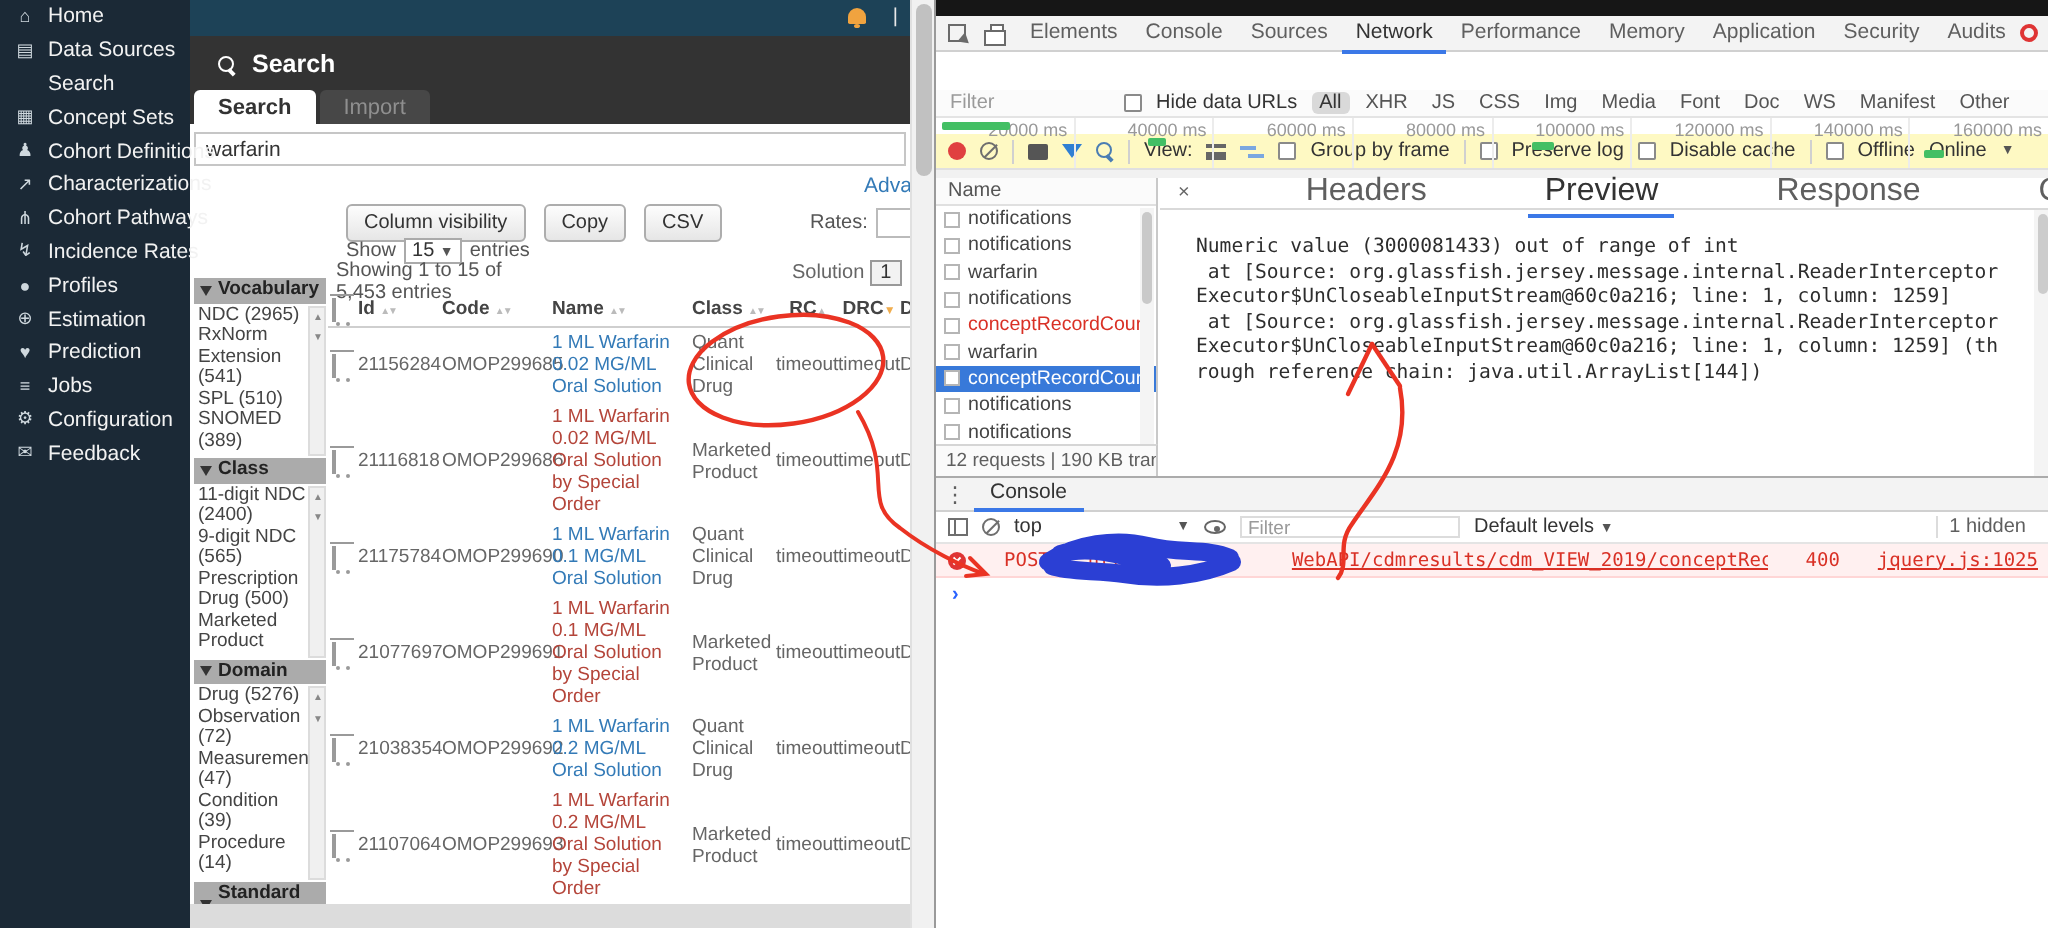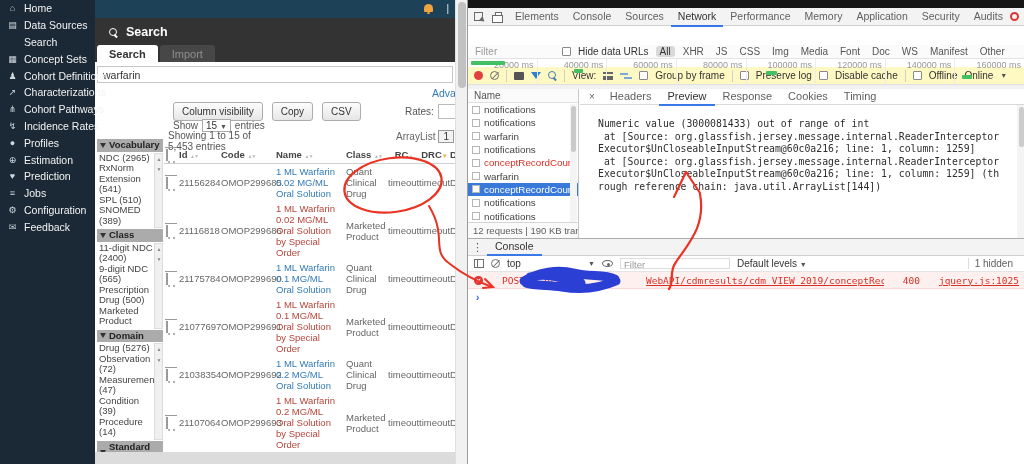--- a/index.html
+++ b/index.html
@@ -117,21 +117,21 @@
   .req-row .fic { width:8px; height:8px; border:1px solid #b5b5b5; background:#fff; flex:none; }
   .req-row.error { color:#d93025; }
   .req-row.selected { background:#3879d9; color:#fff; }
   .req-scroll { position:absolute; right:1px; top:15px; bottom:0; width:7px; background:#f4f4f4; }
   .req-scroll::after { content:""; position:absolute; left:1px; top:2px; width:5px; height:46px; background:#c9c9c9; border-radius:3px; }
   .req-summary { position:absolute; left:0; top:222px; width:111px; height:16px; border-top:1px solid #d5d5d5; border-right:1px solid #c9c9c9; font-size:9.5px; color:#5f5f5f; line-height:15px; padding-left:5px; white-space:nowrap; overflow:hidden; background:#fafafa; }
 
   .detail { position:absolute; left:112px; top:89px; width:445px; height:149px; }
   .detail-tabs { height:16px; border-bottom:1px solid #d9d9d9; display:flex; align-items:center; gap:2px; padding-left:4px; }
   .dclose { color:#666; font-size:10px; padding:0 5px; }
-  .detail-tab { padding:2px 8px; font-size:11px; color:#5f5f5f; border-bottom:2px solid transparent; }
+  .detail-tab { padding:2px 8px; font-size:16px; color:#5f5f5f; border-bottom:2px solid transparent;margin-left:43px; }
   .detail-tab.active { color:#333; border-bottom:2px solid #3b78e7; }
   .preview-body { padding:13px 10px 0 18px; font-family:"DejaVu Sans Mono","Liberation Mono",monospace; font-size:9.8px; line-height:12.5px; color:#2d2d2d; white-space:pre-wrap; word-break:break-all; width:432px; }
   .detail-scroll { position:absolute; right:0; top:16px; bottom:0; width:8px; background:#f4f4f4; }
   .detail-scroll::after { content:""; position:absolute; left:1.5px; top:2px; width:5px; height:40px; background:#cccccc; border-radius:3px; }
 
   .console { position:absolute; left:0; top:238px; width:557px; height:226px; border-top:1px solid #ababab; background:#fff; }
   .con-tabbar { height:17px; display:flex; align-items:center; background:#f3f3f3; border-bottom:1px solid #d0d0d0; padding-left:4px; gap:4px; }
   .con-tab { padding:2px 8px; font-size:10.5px; color:#333; border-bottom:2px solid #3b78e7; }
   .con-toolbar { height:16px; display:flex; align-items:center; gap:7px; padding:0 6px; border-bottom:1px solid #e4e4e4; font-size:10px; color:#333; }
   .sidebic { width:10px; height:9px; border:1px solid #6e6e6e; position:relative; flex:none; }
@@ -265,21 +265,21 @@
     </div>
 
     <div class="filterlab">
       <span>Rates:</span>
       <input class="filter-input" style="">
     </div>
 
     <div class="summary">Showing 1 to 15 of 5,453 entries</div>
 
     <div class="pager">
-      <span>ArrayList</span>
+      <span>Solution</span>
       <span style="display:flex;gap:2px;">
 
       <span class="page-num cur">1</span>
         </span>
     </div>
 
     <div class="facets">
       <div class="facet-head">
           <span class="funnel"></span>
           <span>Vocabulary</span>

